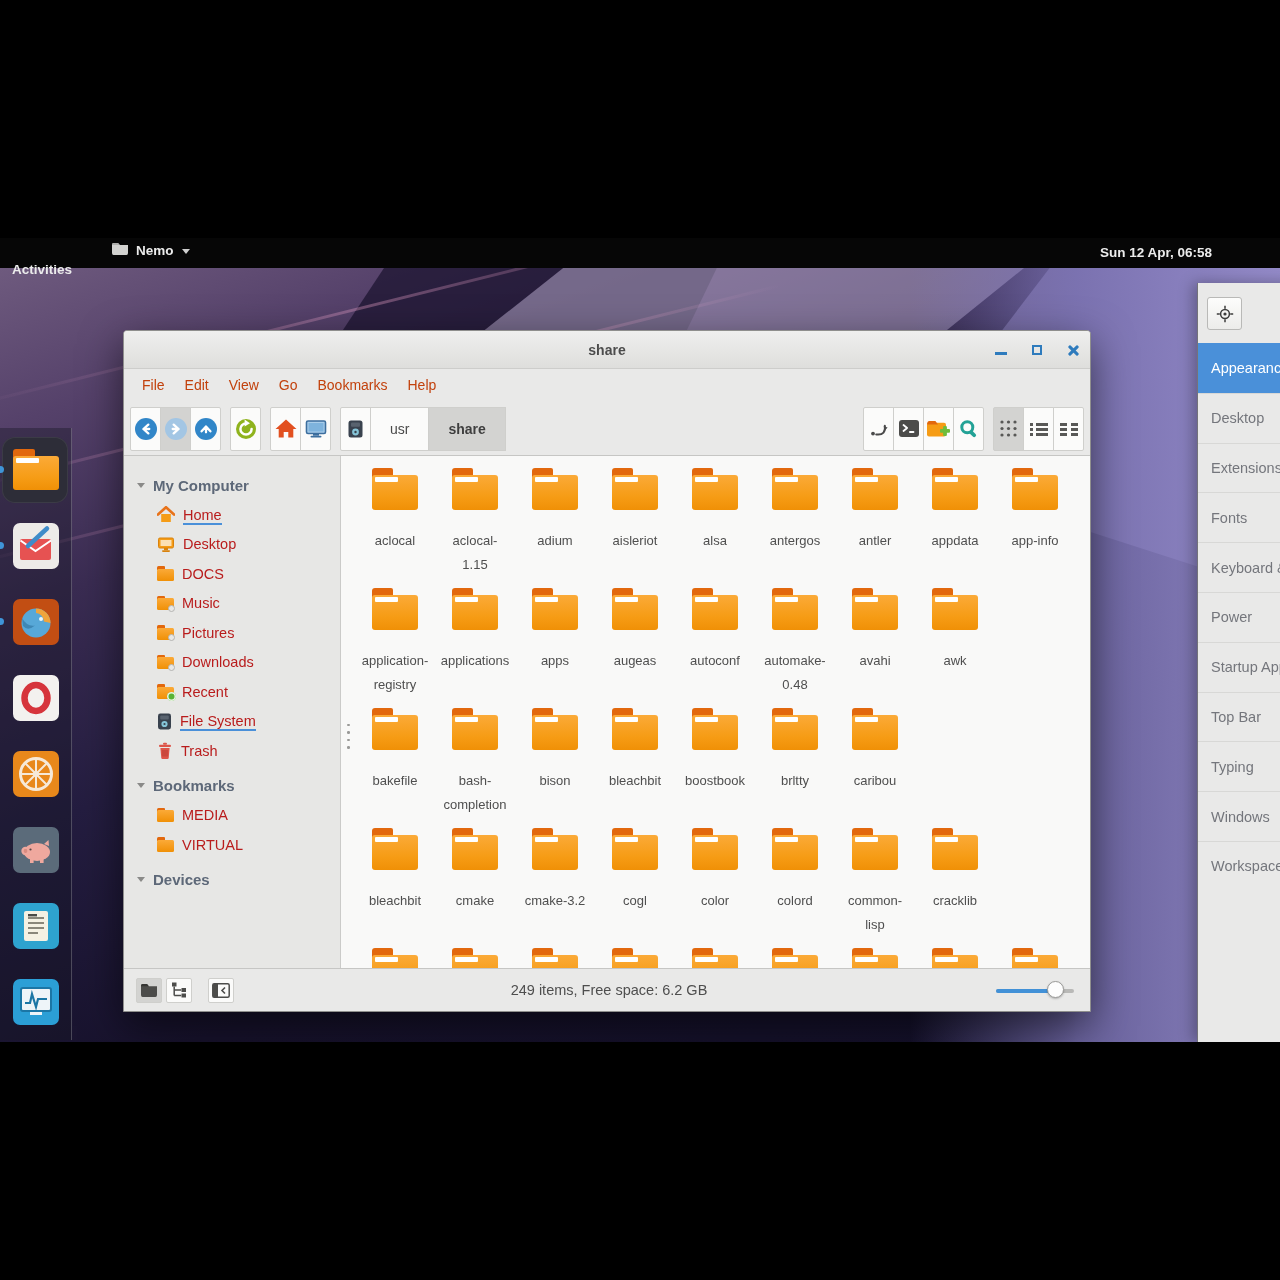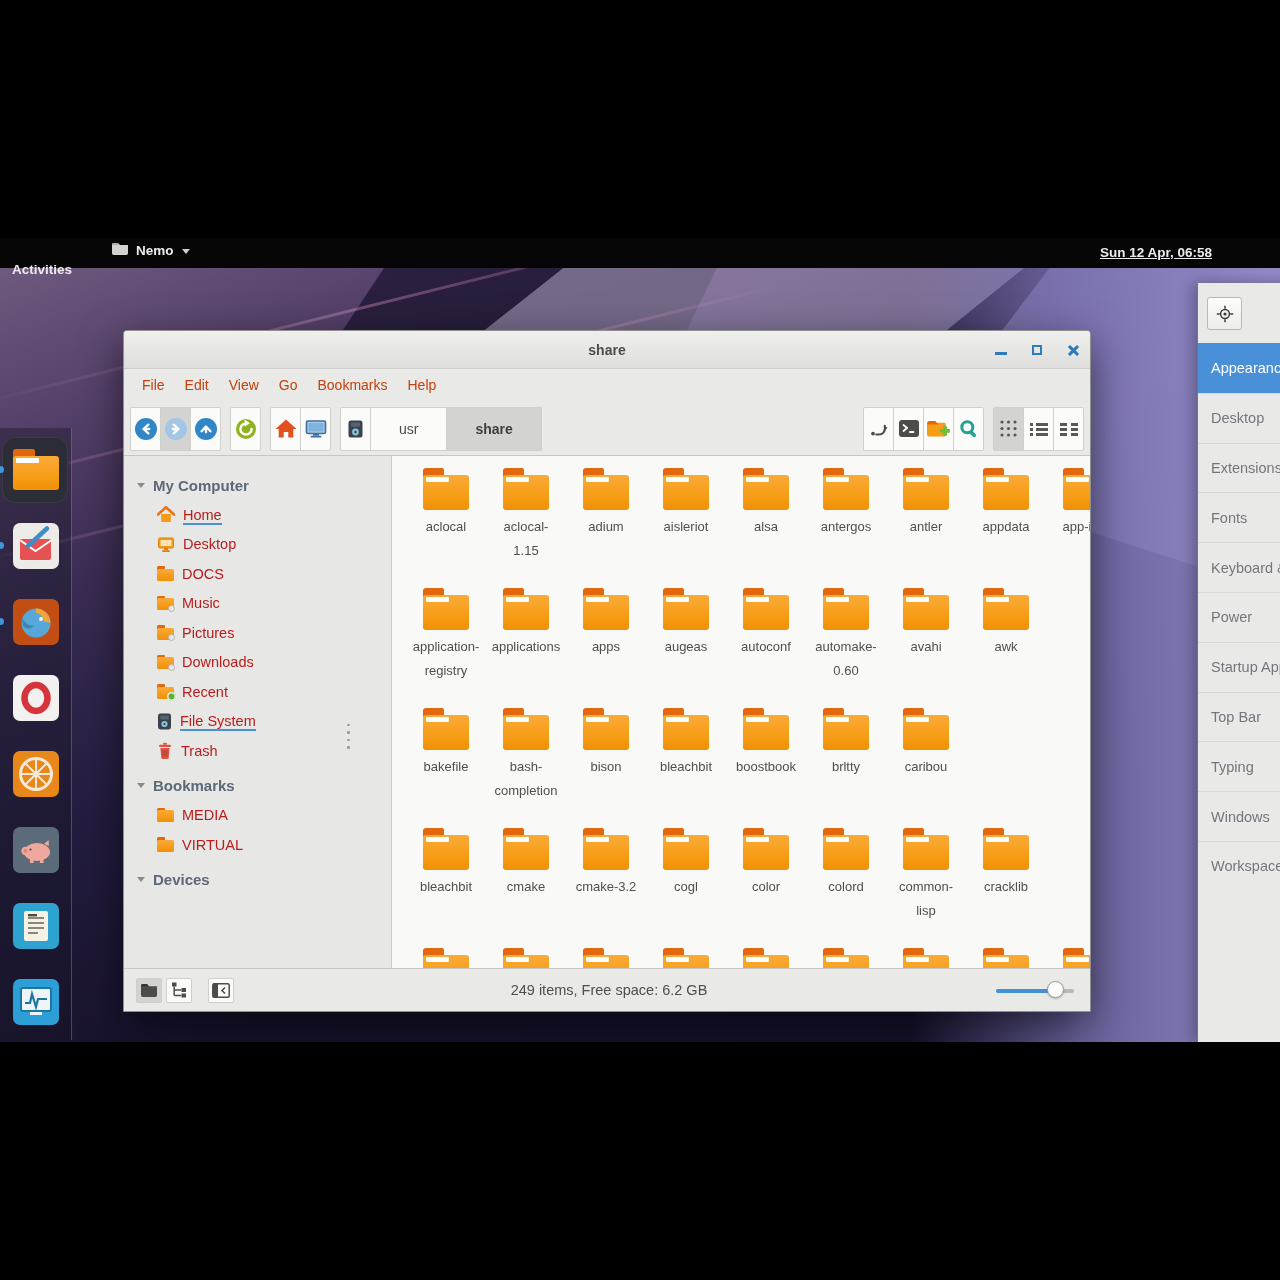--- a/index.html
+++ b/index.html
@@ -7,21 +7,21 @@
   .screen{position:relative;width:1280px;height:1280px;background:#000;overflow:hidden;
           font-family:"Liberation Sans", sans-serif; -webkit-font-smoothing:antialiased;}
 
   
   .topbar{position:absolute;left:0;top:238px;width:1280px;height:30px;background:#060606;
           color:#ececec;font-size:13.5px;font-weight:bold;}
   .tb-activities{position:absolute;left:12px;top:24px;cursor:default;}
   .tb-appmenu{position:absolute;left:112px;top:4px;display:flex;align-items:center;gap:8px;}
   .tb-caret{width:0;height:0;border-left:4.5px solid transparent;border-right:4.5px solid transparent;
             border-top:5px solid #cfcfcf;margin-top:2px;}
-  .tb-clock{position:absolute;right:68px;top:7px;text-decoration:underline;}
+  .tb-clock{position:absolute;right:68px;top:7px;}
 
   
   .wallpaper{position:absolute;left:0;top:268px;width:1280px;height:774px;overflow:hidden;
     background:linear-gradient(160deg,#6e5a7e 0%,#55416a 13%,#3a2c52 28%,#241d40 46%,#17122c 68%,#13102a 100%);}
   .wp-dark{position:absolute;inset:0;background:rgba(24,17,44,.7);
     clip-path:polygon(30% 0,56% 0,49% 24%,24% 15%);}
   .wp-band{position:absolute;inset:0;background:rgba(203,188,224,.48);
     clip-path:polygon(44% 0,80% 0,56% 32%,31% 17%);}
   .wp-band2{position:absolute;inset:0;background:rgba(168,156,212,.5);
     clip-path:polygon(82% 0,100% 0,100% 42%,70% 26%);}
@@ -70,27 +70,27 @@
            display:flex;align-items:center;padding:0 6px;gap:9px;}
   .tgroup{display:flex;}
   .tbtn{width:31px;height:44px;background:#fbfbfa;border:1px solid #cfcfcc;display:flex;
         align-items:center;justify-content:center;cursor:pointer;margin-left:-1px;}
   .tgroup .tbtn:first-child{border-radius:2px 0 0 2px;margin-left:0;}
   .tgroup .tbtn:last-child{border-radius:0 2px 2px 0;}
   .tgroup .tbtn:only-child{border-radius:2px;}
   .tbtn.pressed{background:#d3d3d1;}
   .navcirc{width:22px;height:22px;border-radius:50%;background:#3186c8;display:flex;align-items:center;justify-content:center;}
   .navcirc.dis{background:#a3c6e4;}
-  .crumb{height:44px;padding:0 28px;display:flex;align-items:center;background:#fbfbfa;
+  .crumb{height:44px;padding:0 19px;display:flex;align-items:center;background:#fbfbfa;
          border:1px solid #cfcfcc;margin-left:-1px;font-size:14px;color:#4a4a4a;cursor:pointer;}
   .crumb.active{background:#d3d3d1;font-weight:bold;color:#3e3e3e;}
   .tspacer{flex:1;}
 
   .wbody{flex:1;display:flex;min-height:0;position:relative;}
-  .sidebar{width:268px;background:#e7e7e5;border-right:1px solid #cbcbc9;padding-top:14px;overflow:hidden;}
+  .sidebar{width:217px;background:#e7e7e5;border-right:1px solid #cbcbc9;padding-top:14px;overflow:hidden;}
   .side-header{display:flex;align-items:center;gap:8px;padding-left:13px;height:30px;
                font-size:15px;font-weight:bold;color:#5d6878;cursor:pointer;}
   .side-tri{width:0;height:0;border-left:4.5px solid transparent;border-right:4.5px solid transparent;
             border-top:5px solid #8a8a88;}
   .side-item{display:flex;align-items:center;gap:8px;padding-left:33px;height:29.5px;
              font-size:14.5px;color:#b91c1c;cursor:pointer;white-space:nowrap;}
   .side-item .lbl.ul{box-shadow:0 2px 0 #4a90d9;}
   .sfolder{position:relative;width:17px;height:15px;flex:none;}
   .sfolder .tab{position:absolute;top:0;left:0;width:8px;height:4px;background:#e2680d;border-radius:1.5px 1px 0 0;}
   .sfolder .bdy{position:absolute;top:2.5px;left:0;width:17px;height:12px;border-radius:1.5px;
@@ -105,21 +105,21 @@
 
   .filegrid{flex:1;background:#f9f9f8;padding:12px 0 0 14px;overflow:hidden;}
   .frow{display:flex;min-height:120px;align-items:flex-start;}
   .frow.partial{min-height:0;height:20px;overflow:hidden;}
   .fcell{width:80px;display:flex;flex-direction:column;align-items:center;cursor:pointer;flex:none;}
   .fcell .gfolder{position:relative;width:46px;height:43px;flex:none;}
   .gfolder .tab{position:absolute;top:0;left:0;width:21px;height:10px;background:#e2680d;border-radius:3px 2px 0 0;}
   .gfolder .bdy{position:absolute;top:7px;left:0;width:46px;height:35px;border-radius:3px;
        background:linear-gradient(180deg,#fbaa38 0%,#f69c15 62%,#f09006 100%);}
   .gfolder .strip{position:absolute;top:9px;left:3px;width:23px;height:4.5px;background:#fff;border-radius:1px;}
-  .flabel{margin-top:4px;font-size:13px;color:#4f4f4f;text-align:center;white-space:pre-line;
+  .flabel{margin-top:18px;font-size:13px;color:#4f4f4f;text-align:center;white-space:pre-line;
           line-height:1.85;max-width:84px;}
 
   .statusbar{height:43px;background:#e9e9e8;border-top:1px solid #c6c6c4;display:flex;align-items:center;
              padding:0 12px;position:relative;}
   .sbtn{width:26px;height:25px;background:#fbfbfa;border:1px solid #cfcfcc;border-radius:2px;
         display:flex;align-items:center;justify-content:center;margin-right:4px;cursor:pointer;}
   .sbtn.pressed{background:#d3d3d1;}
   .sbtn.gap{margin-left:12px;}
   .status-text{position:absolute;left:4px;right:0;text-align:center;font-size:14.5px;color:#4e4e4e;}
   .zoomslider{position:absolute;right:16px;top:12px;width:78px;height:18px;cursor:pointer;}
@@ -635,21 +635,21 @@
               </span>
               <span class="flabel">autoconf</span>
             </div>
             <div class="fcell">
               <span class="gfolder">
                 <span class="tab"></span>
                 <span class="bdy"></span>
                 <span class="strip"></span>
               </span>
               <span class="flabel">automake-
-0.60</span>
+0.48</span>
             </div>
             <div class="fcell">
               <span class="gfolder">
                 <span class="tab"></span>
                 <span class="bdy"></span>
                 <span class="strip"></span>
               </span>
               <span class="flabel">avahi</span>
             </div>
             <div class="fcell">

